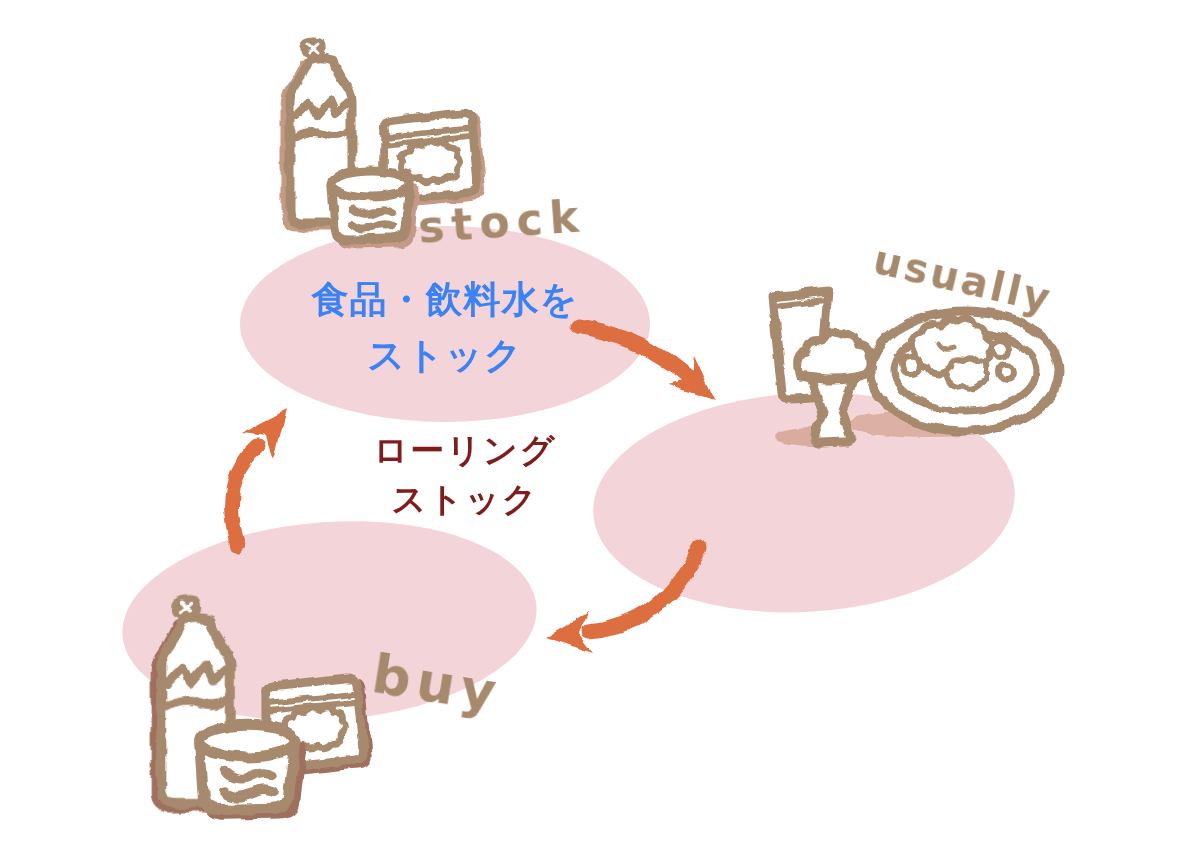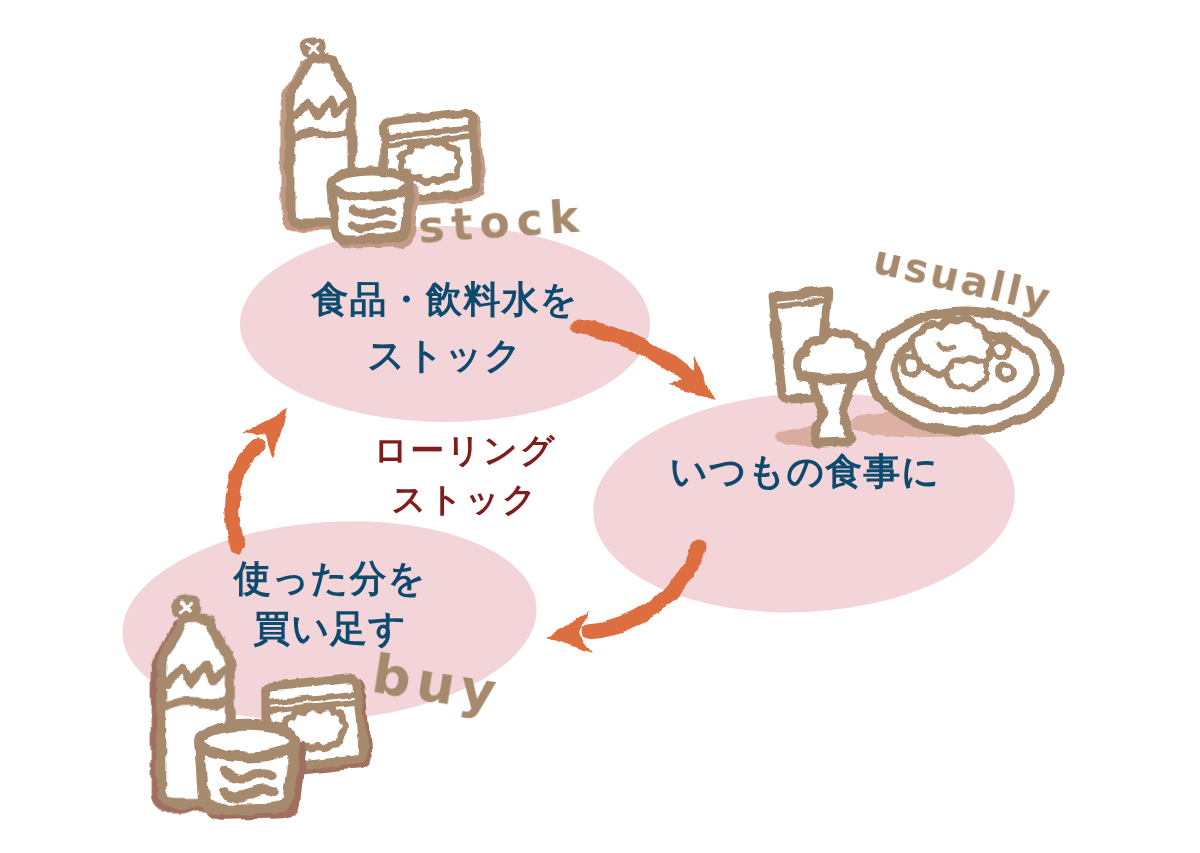--- a/index.html
+++ b/index.html
@@ -5,21 +5,21 @@
   html,body{margin:0;padding:0;background:#ffffff;}
   .canvas{position:relative;width:1200px;height:853px;background:#ffffff;overflow:hidden;
           font-family:"Liberation Sans",sans-serif;}
   .art{position:absolute;left:0;top:0;width:1200px;height:853px;pointer-events:none;}
   
   .el{position:absolute;background:#f3d4d8;border-radius:50%;}
   .el-stock{left:240px;top:226px;width:410px;height:196px;}
   .el-usually{left:593px;top:393px;width:422px;height:219px;transform:rotate(-3deg);}
   .el-buy{left:122px;top:522px;width:415px;height:198px;transform:rotate(-4deg);}
   
-  .jp{position:absolute;text-align:center;color:#0c4a6e;font-weight:700;letter-spacing:1px;}
+  .jp{position:absolute;text-align:center;color:#3b82f6;font-weight:700;letter-spacing:1px;}
   .jp span{display:block;}
   .lbl-stock{left:240px;top:272px;width:410px;font-size:37px;line-height:56px;}
   .lbl-usually{left:595px;top:446px;width:420px;font-size:37px;line-height:52px;}
   .lbl-buy{left:122px;top:554px;width:416px;font-size:37px;line-height:50px;}
   .lbl-center{left:345px;top:426px;width:240px;font-size:34px;line-height:49px;color:#7f1d1d;
               position:absolute;text-align:center;font-weight:700;letter-spacing:2px;}
   .lbl-center span{display:block;}
   
   .hand{position:absolute;color:#a78a6d;font-weight:700;font-family:"DejaVu Sans",sans-serif;}
   .hand-stock{left:418px;top:196px;font-size:44px;transform:rotate(-4deg);letter-spacing:7px;}
@@ -121,25 +121,20 @@
         <use href="#g-can" xlink:href="#g-can" transform="translate(196,724) scale(1.22)"></use>
       </g>
     </g>
   </svg>
 
   <div class="jp lbl-stock">
     <span>食品・飲料水を</span>
     <span>ストック</span>
   </div>
   <div class="jp lbl-usually">
-    <span>いつもの食事に</span>
-  </div>
-  <div class="jp lbl-buy">
-    <span>使った分を</span>
-    <span>買い足す</span>
   </div>
 
   <div class="lbl-center">
     <span>ローリング</span>
     <span>ストック</span>
   </div>
 
   <div class="hand hand-stock">stock</div>
   <div class="hand hand-usually">usually</div>
   <div class="hand hand-buy">buy</div>

